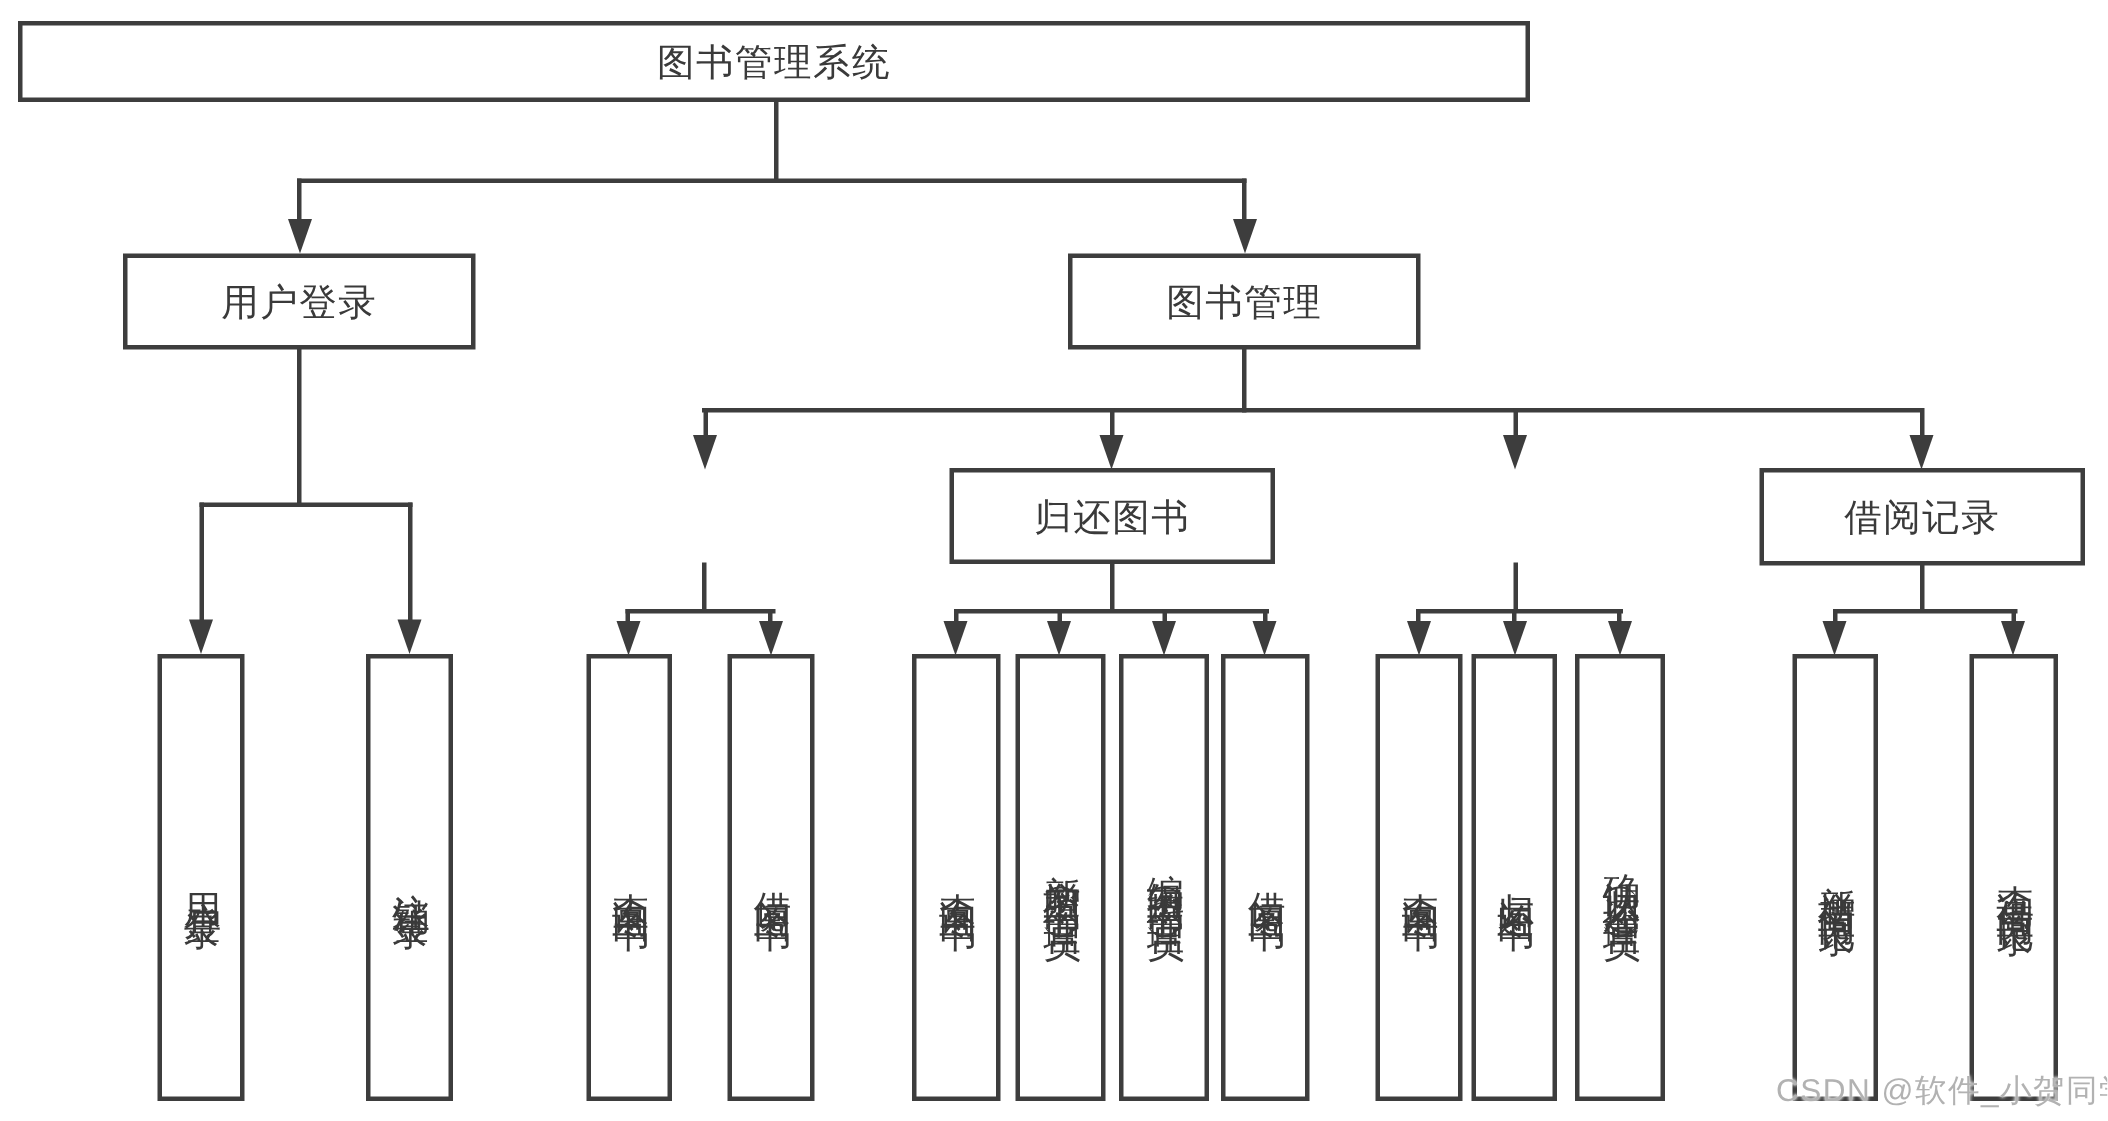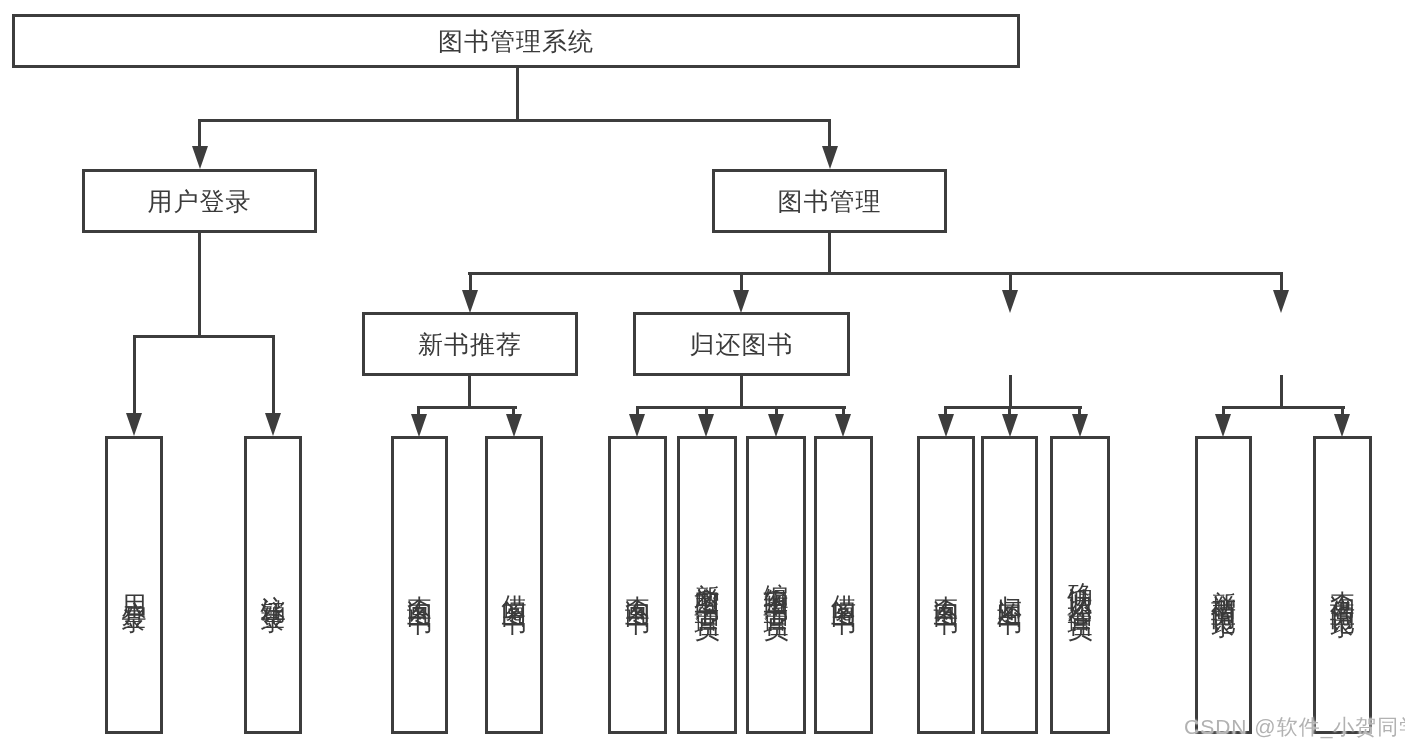--- a/index.html
+++ b/index.html
@@ -86,22 +86,22 @@
   <div class="line" style="left:468px;top:272px;width:814px;height:3px"></div>
   <div class="line" style="left:469px;top:272px;width:3px;height:20px"></div>
   <div class="arrowhead" style="left:462px;top:290px"></div>
   <div class="line" style="left:740px;top:272px;width:3px;height:20px"></div>
   <div class="arrowhead" style="left:733px;top:290px"></div>
   <div class="line" style="left:1009px;top:272px;width:3px;height:20px"></div>
   <div class="arrowhead" style="left:1002px;top:290px"></div>
   <div class="line" style="left:1280px;top:272px;width:3px;height:20px"></div>
   <div class="arrowhead" style="left:1273px;top:290px"></div>
 
-  <div class="node" style="left:362px;top:312px;width:216px;height:64px">新书推荐</div>
   <div class="node" style="left:633px;top:312px;width:217px;height:64px">归还图书</div>
+  <div class="node" style="left:1173px;top:312px;width:217px;height:65px">借阅记录</div>
 
   <div class="line" style="left:468px;top:375px;width:3px;height:33px"></div>
   <div class="line" style="left:417px;top:406px;width:100px;height:3px"></div>
   <div class="line" style="left:417px;top:406px;width:3px;height:10px"></div>
   <div class="arrowhead" style="left:411px;top:414px"></div>
   <div class="line" style="left:512px;top:406px;width:3px;height:10px"></div>
   <div class="arrowhead" style="left:506px;top:414px"></div>
 
   <div class="line" style="left:740px;top:375px;width:3px;height:33px"></div>
   <div class="line" style="left:636px;top:406px;width:210px;height:3px"></div>

